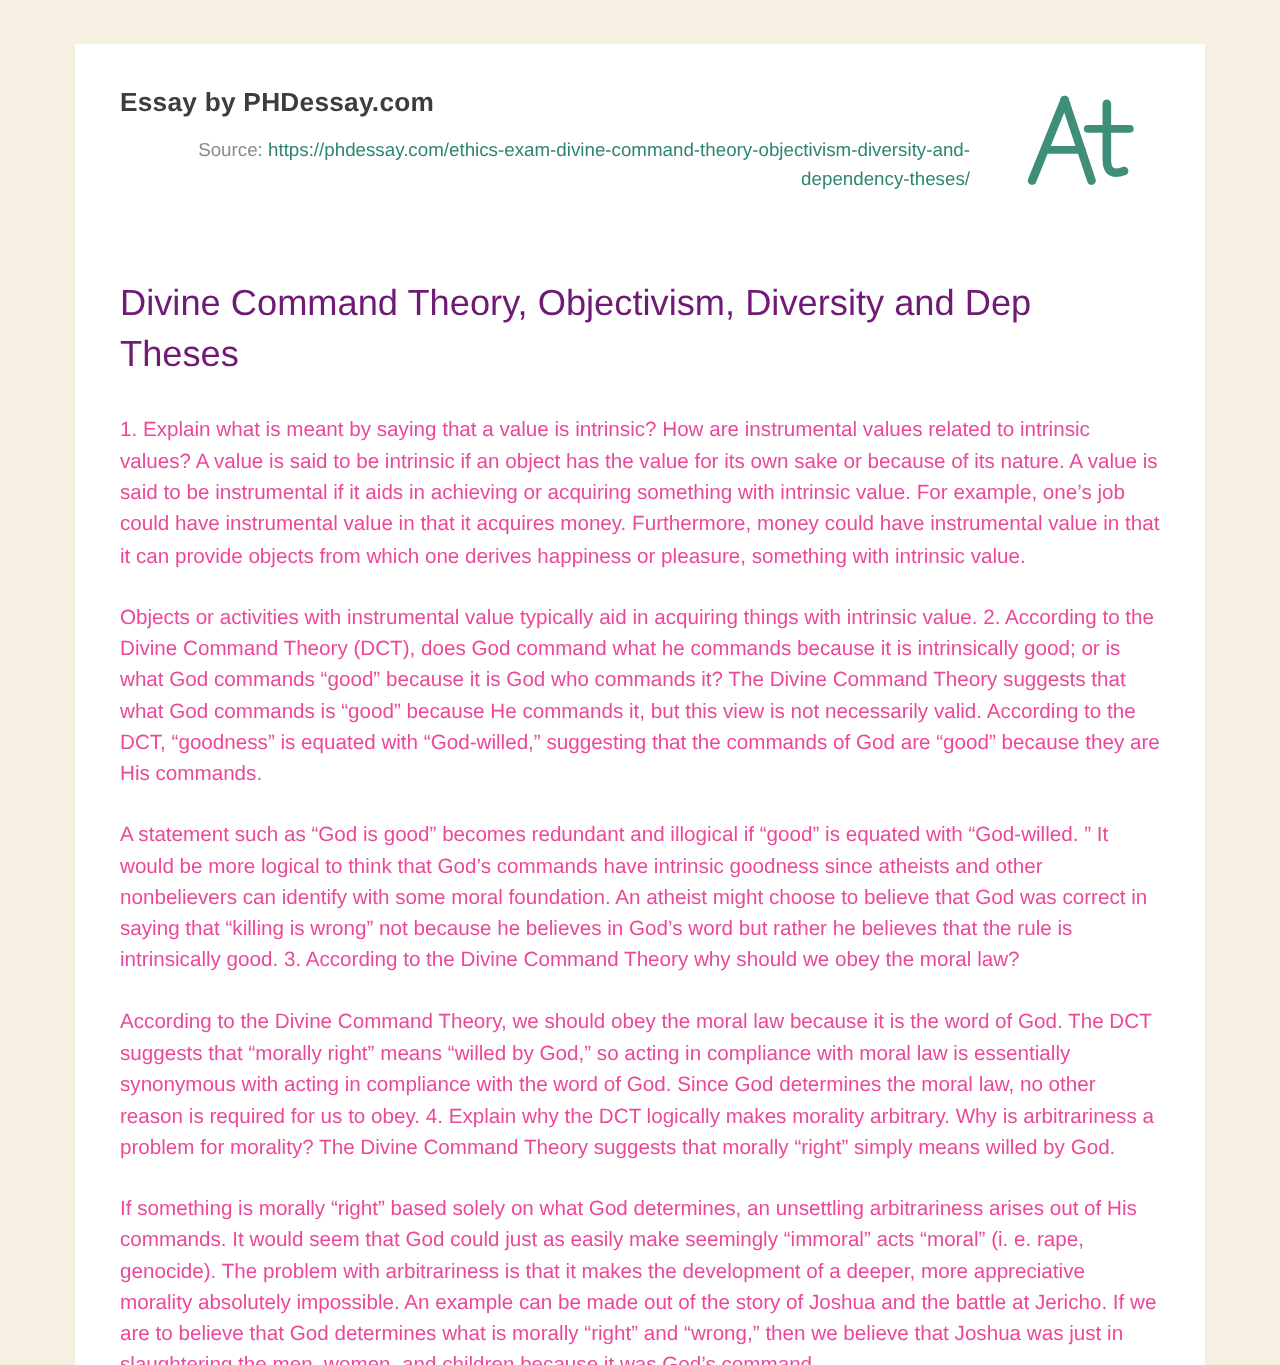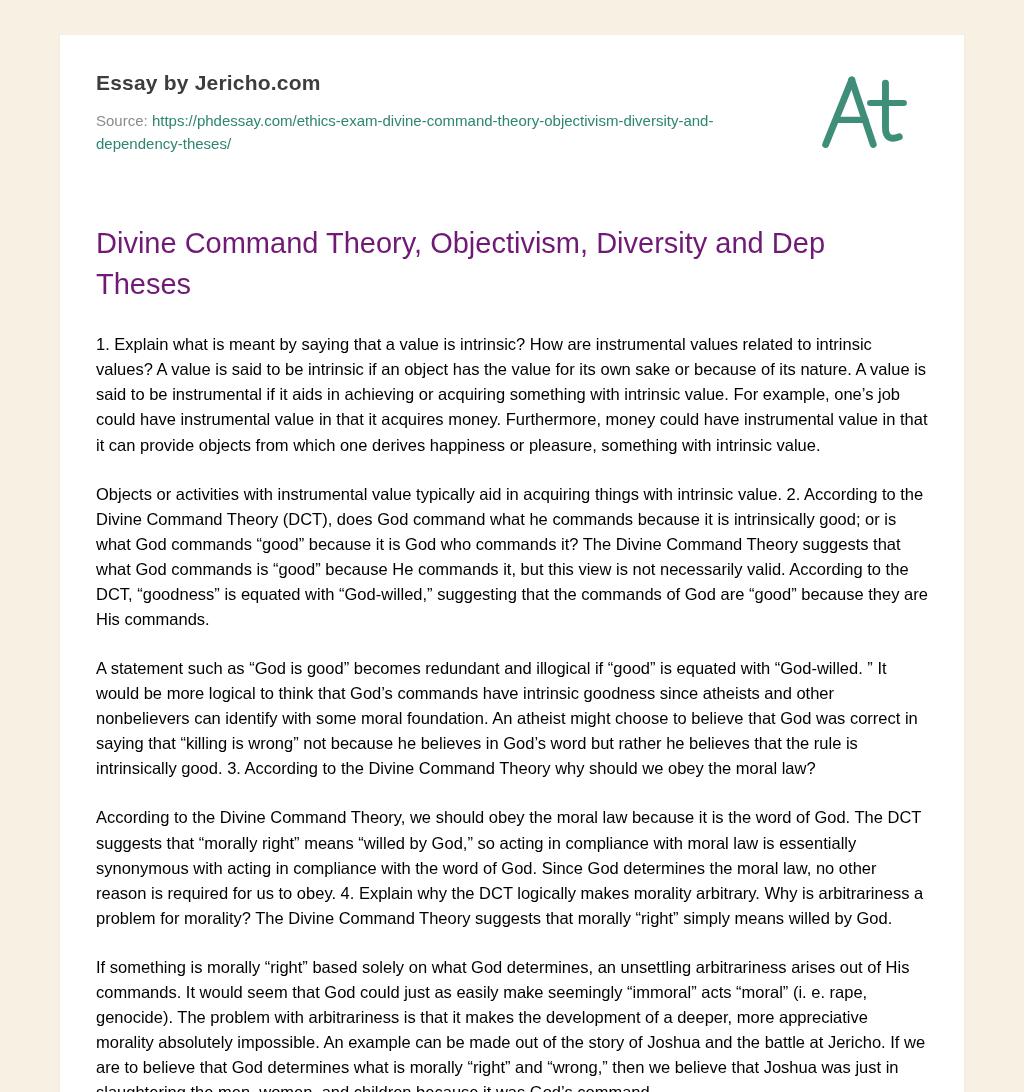--- a/index.html
+++ b/index.html
@@ -29,20 +29,21 @@
     color: #3d3d3d;
     letter-spacing: 0.2px;
     padding-top: 4px;
   }
   .source {
     margin-top: 14px;
     font-size: 15px;
     line-height: 1.55;
     color: #8b8b8b;
     max-width: 680px;
+    text-align: right;
   }
   .source a {
     color: #2e8571;
     text-decoration: none;
     word-break: break-word;
   }
   .logo {
     width: 92px;
     height: 92px;
     margin-right: 18px;
@@ -56,31 +57,31 @@
     line-height: 1.4;
     max-width: 830px;
   }
   .paragraphs {
     margin-top: 28px;
     max-width: 832px;
   }
   .paragraphs p {
     font-size: 16.5px;
     line-height: 1.52;
-    color: #000000;
+    color: #ec4899;
     margin-bottom: 24px;
   }
 </style>
 </head>
 <body>
 
 <div class="card">
   <div class="card-header">
     <div class="header-text">
-      <div class="byline">Essay by Jericho.com</div>
+      <div class="byline">Essay by PHDessay.com</div>
       <div class="source">
         <span>Source:</span>
         <a href="#">https://phdessay.com/ethics-exam-divine-command-theory-objectivism-diversity-and-dependency-theses/</a>
       </div>
     </div>
     <div class="logo">
       <svg viewBox="0 0 120 110" width="92" height="92" aria-hidden="true">
         <g fill="none" stroke="#3e8e79" stroke-linecap="round" stroke-linejoin="round">
           <path d="M 10 96 L 44 12" stroke-width="9"></path>
           <path d="M 44 12 L 72 96" stroke-width="9"></path>

